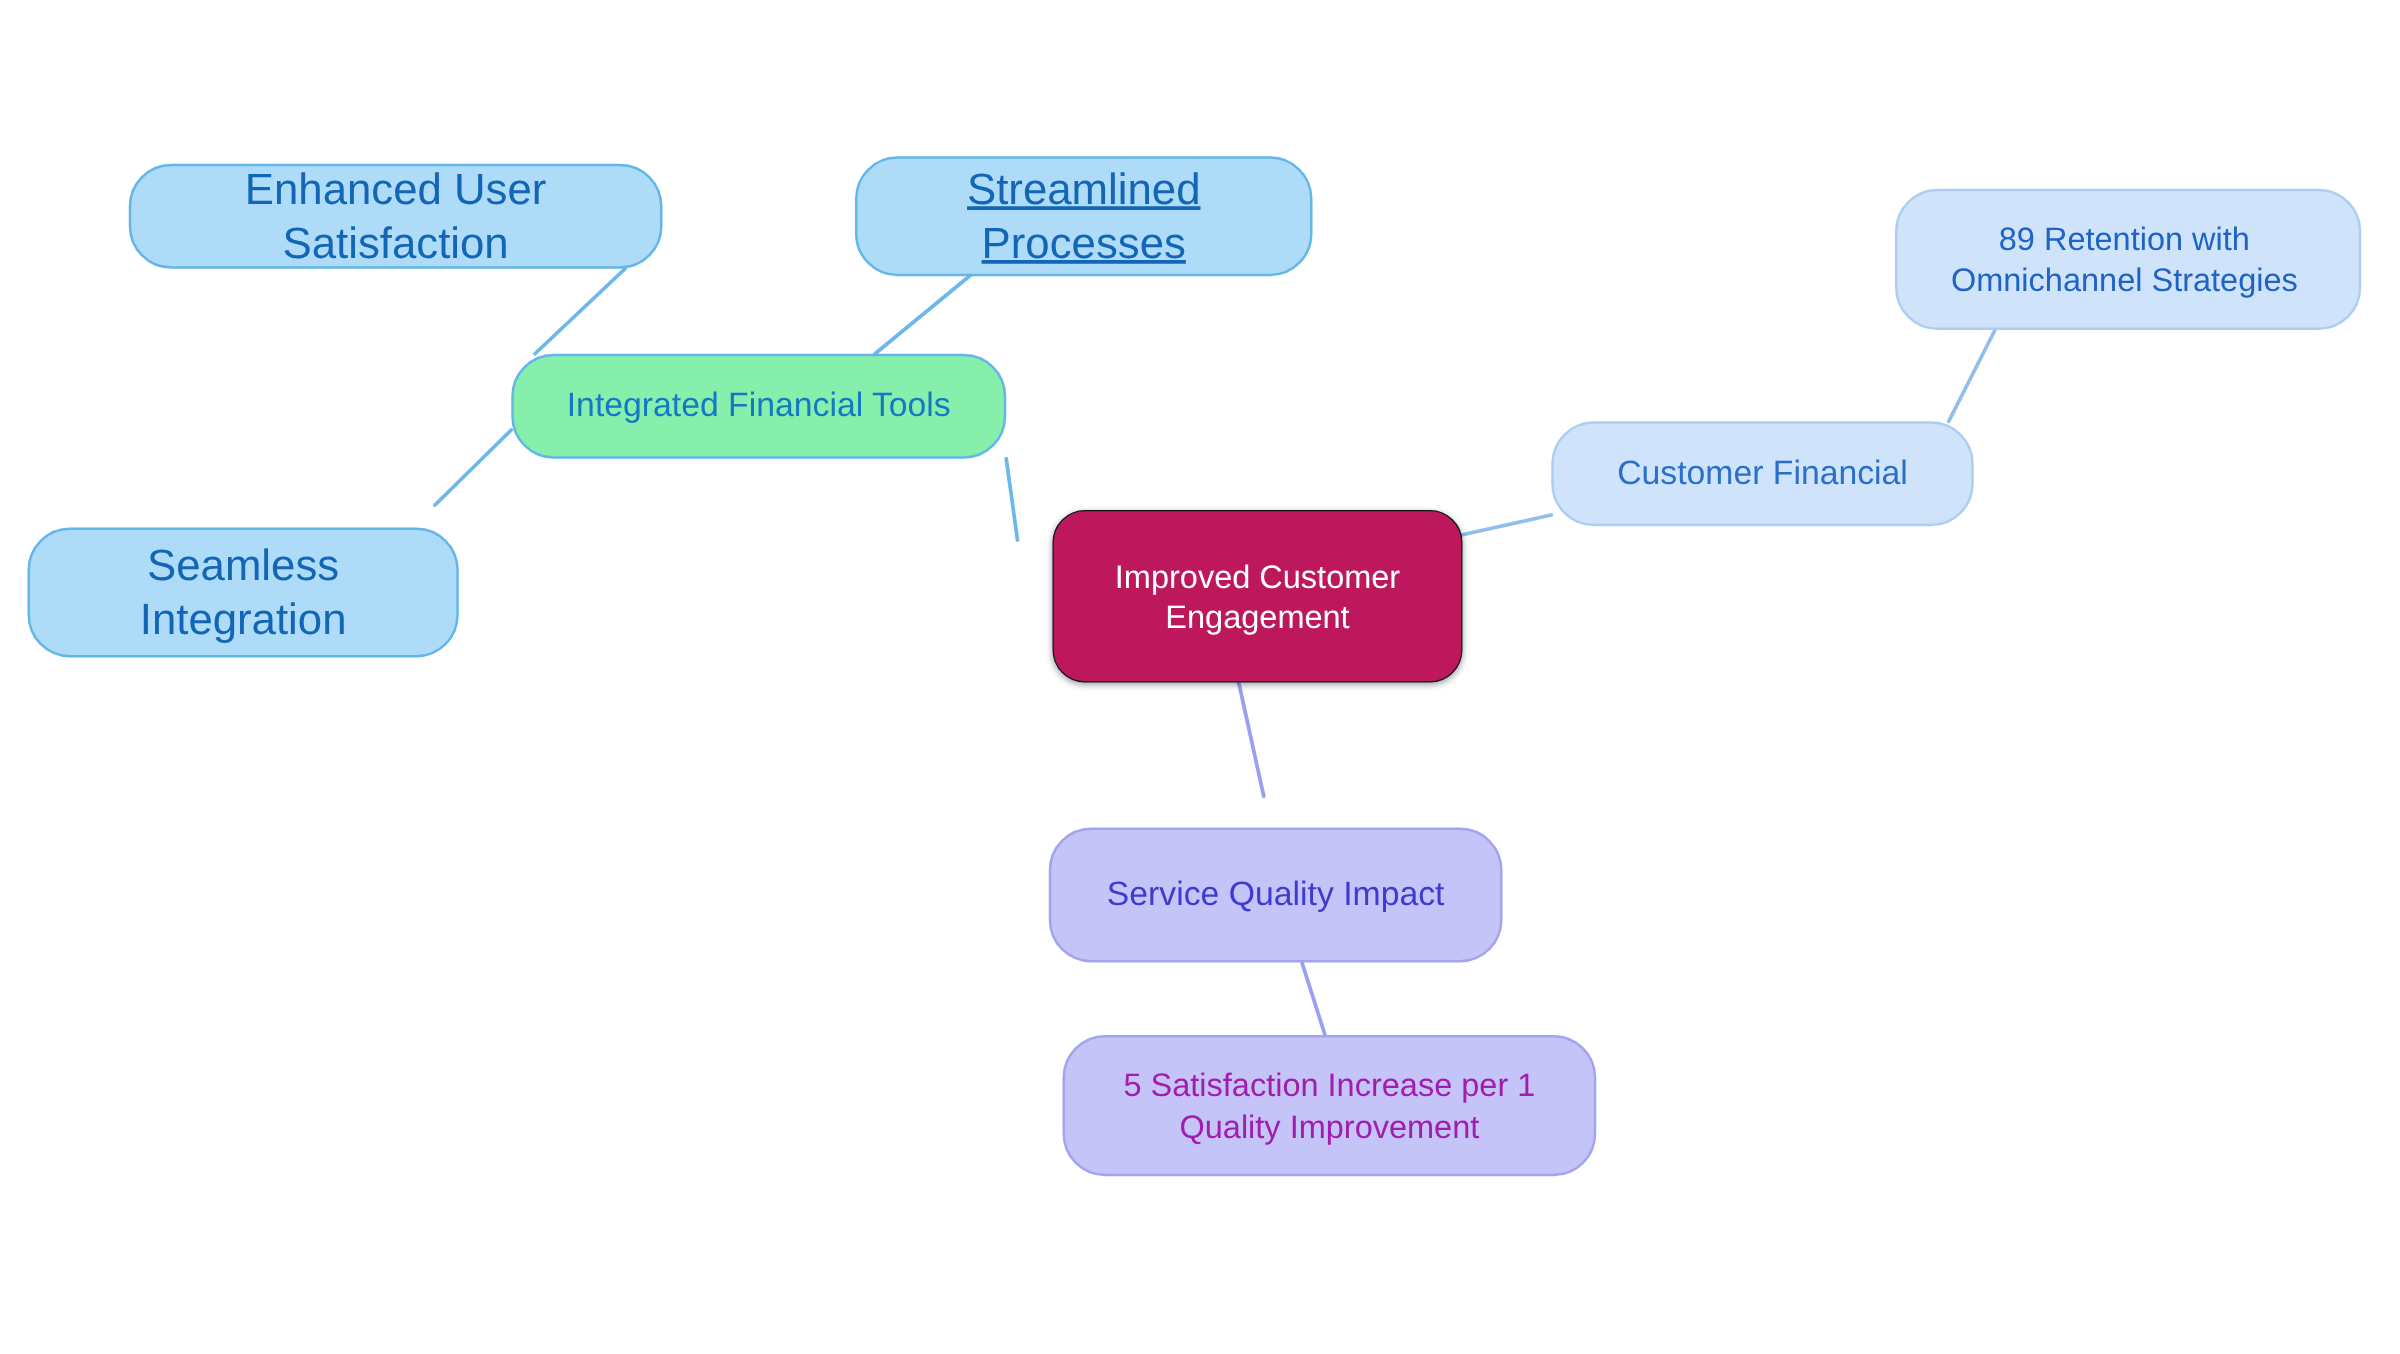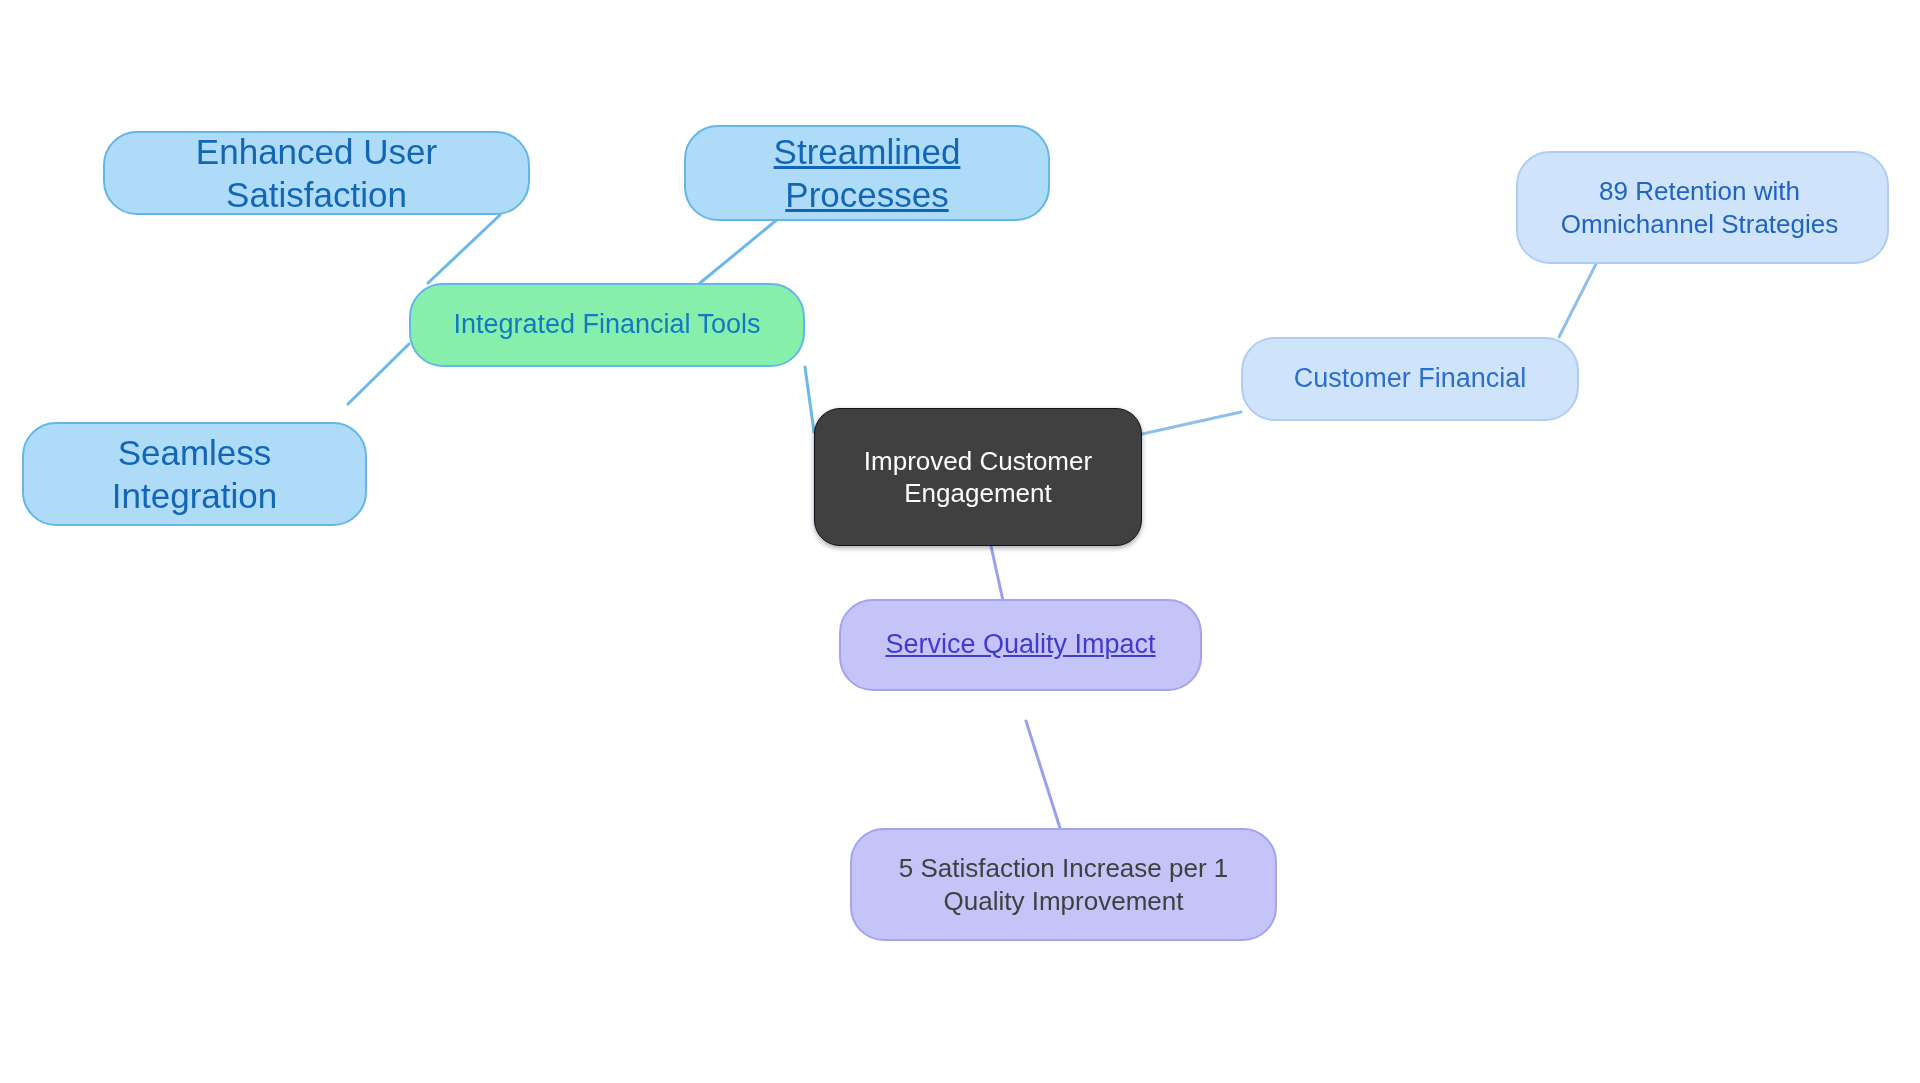--- a/index.html
+++ b/index.html
@@ -32,26 +32,27 @@
     box-sizing: border-box;
     display: flex;
     align-items: center;
     justify-content: center;
     text-align: center;
     line-height: 1.24;
     white-space: pre-line;
     padding: 0 18px;
   }
   .node-root {
-    background: #404040;
+    background: #be185d;
     color: #FFFFFF;
     border-radius: 26px;
     font-size: 26px;
     border: 1px solid #0F141C;
     box-shadow: 0 2px 5px rgba(20,28,44,0.40);
+    margin-left: 28px;
   }
   .node-branch-blue {
     background: #86efac;
     border: 2px solid #63B6E8;
     color: #1478C2;
     border-radius: 34px;
     font-size: 27px;
   }
   .node-leaf-blue {
     background: #AEDCF8;
@@ -78,21 +79,21 @@
   .node-branch-purple {
     background: #C4C4F9;
     border: 2px solid #A3A3EF;
     color: #3F3BD1;
     border-radius: 34px;
     font-size: 27px;
   }
   .node-leaf-purple {
     background: #C4C4F9;
     border: 2px solid #A3A3EF;
-    color: #404040;
+    color: #a21caf;
     border-radius: 34px;
     font-size: 26px;
   }
 </style>
 </head>
 <body>
 
 <div id="mindmap">
 
   <svg id="edge-layer" viewBox="0 0 1920 1083" width="1920" height="1083" xmlns="http://www.w3.org/2000/svg">
@@ -125,21 +126,21 @@
   </div>
 
   <div class="node node-branch-paleblue" style="left: 1241px; top: 337px; width: 338px; height: 84px;">
     <span>Customer Financial</span>
   </div>
   <div class="node node-leaf-paleblue" style="left: 1516px; top: 151px; width: 373px; height: 113px;">
     <span>89 Retention with
 Omnichannel Strategies</span>
   </div>
 
-  <div class="node node-branch-purple" style="left: 839px; top: 599px; width: 363px; height: 92px; text-decoration: underline;">
+  <div class="node node-branch-purple" style="left: 839px; top: 662px; width: 363px; height: 108px;">
     <span>Service Quality Impact</span>
   </div>
   <div class="node node-leaf-purple" style="left: 850px; top: 828px; width: 427px; height: 113px;">
     <span>5 Satisfaction Increase per 1
 Quality Improvement</span>
   </div>
 
 </div>
 
 </body></html>

